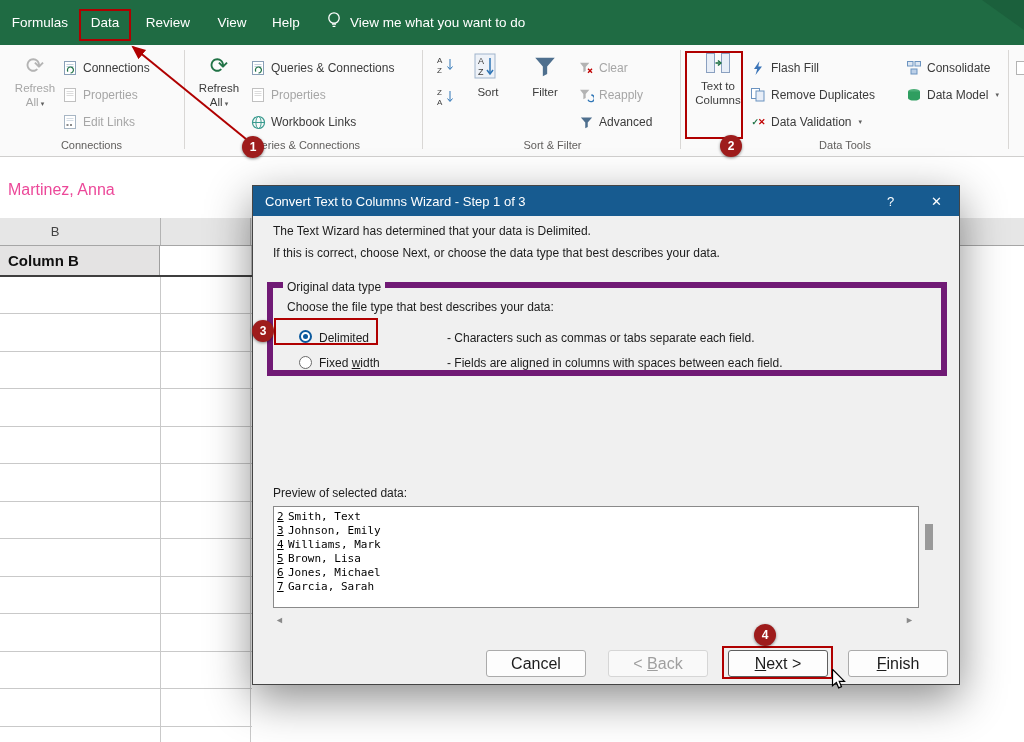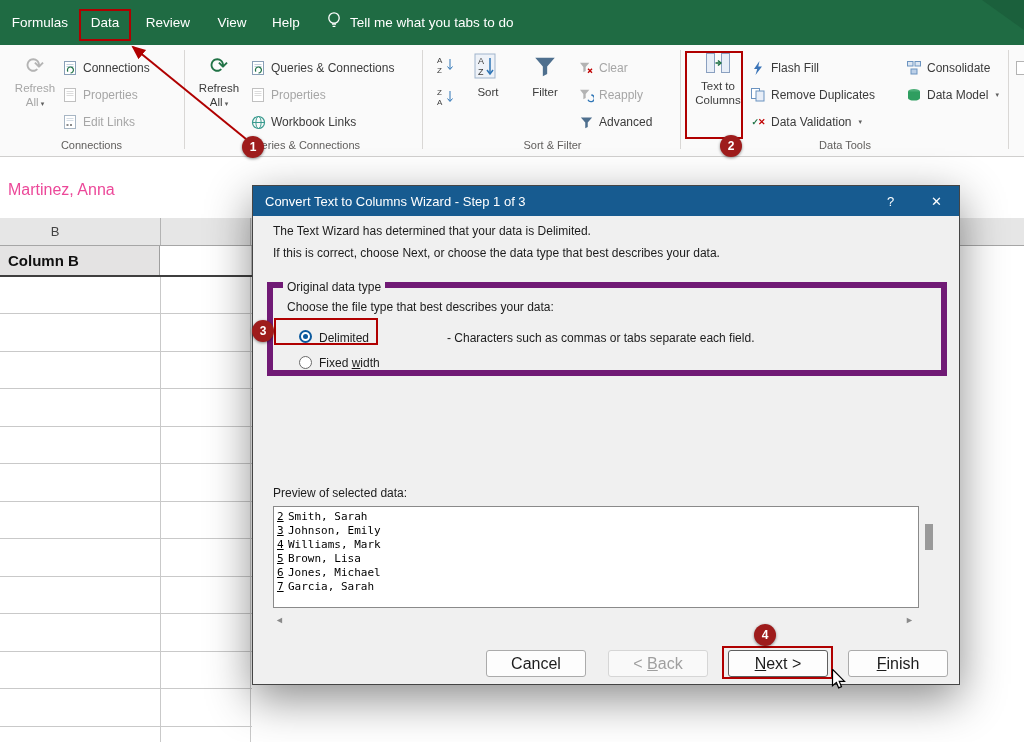--- a/index.html
+++ b/index.html
@@ -84,21 +84,21 @@
     <span class="tab" style="left:140px;width:56px">Review</span>
     <span class="tab" style="left:210px;width:44px">View</span>
     <span class="tab" style="left:264px;width:44px">Help</span>
     <div class="tellme-wrap">
       <span>
         <svg width="16" height="20" viewBox="0 0 16 20">
             <circle cx="8" cy="7" r="5.2" fill="none" stroke="#fff" stroke-width="1.3"></circle>
             <path d="M6 13h4M6.6 15.4h2.8" stroke="#fff" stroke-width="1.3" fill="none"></path>
           </svg>
       </span>
-      <span>Tell me what you tabs to do</span>
+      <span>View me what you want to do</span>
     </div>
     <div class="corner-deco"></div>
   </div>
 
   <div class="ribbon">
     <div class="sep" style="left:184px"></div>
     <div class="sep" style="left:422px"></div>
     <div class="sep" style="left:680px"></div>
     <div class="sep" style="left:1008px"></div>
 
@@ -329,25 +329,26 @@
     <div class="gbox">
       <span class="gbox-legend">Original data type</span>
       <div class="choose">Choose the file type that best describes your data:</div>
 
       <span class="radio sel" style="left:26px;top:42px"></span>
       <span class="optlabel" style="left:46px;top:43px"><u>D</u><span>elimited</span></span>
       <span class="optdesc" style="left:174px;top:43px">- Characters such as commas or tabs separate each field.</span>
 
       <span class="radio" style="left:26px;top:68px"></span>
       <span class="optlabel" style="left:46px;top:68px"><span>Fixed </span><u>w</u><span>idth</span></span>
+      <span class="optdesc" style="left:174px;top:68px">- Fields are aligned in columns with spaces between each field.</span>
     </div>
 
     <div class="preview-label">Preview of selected data:</div>
     <div class="preview">
-      <div class="prow"><span class="pnum">2</span><span class="ptext">Smith, Sarah</span></div>
+      <div class="prow"><span class="pnum">2</span><span class="ptext">Smith, Text</span></div>
       <div class="prow"><span class="pnum">3</span><span class="ptext">Johnson, Emily</span></div>
       <div class="prow"><span class="pnum">4</span><span class="ptext">Williams, Mark</span></div>
       <div class="prow"><span class="pnum">5</span><span class="ptext">Brown, Lisa</span></div>
       <div class="prow"><span class="pnum">6</span><span class="ptext">Jones, Michael</span></div>
       <div class="prow"><span class="pnum">7</span><span class="ptext">Garcia, Sarah</span></div>
     </div>
     <div class="vthumb"></div>
     <span class="harrow" style="left:22px">◄</span>
     <span class="harrow" style="left:652px">►</span>
 

